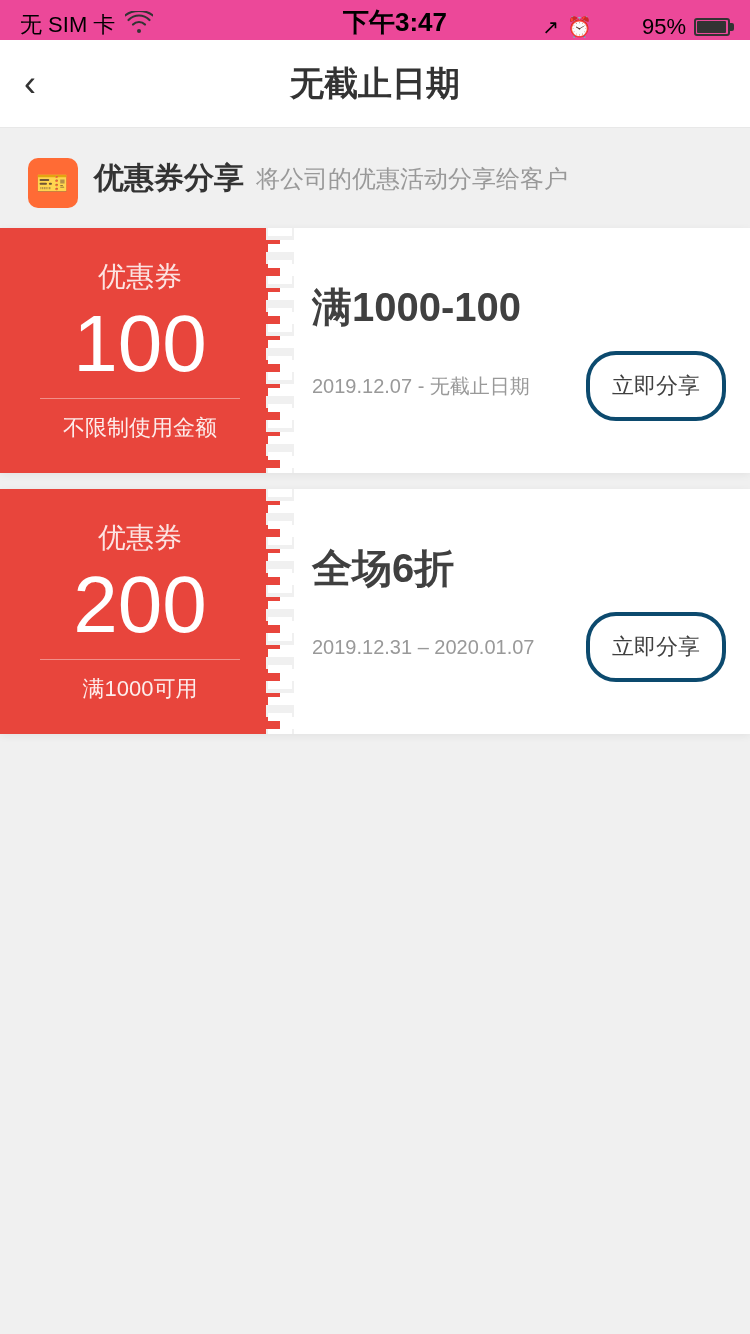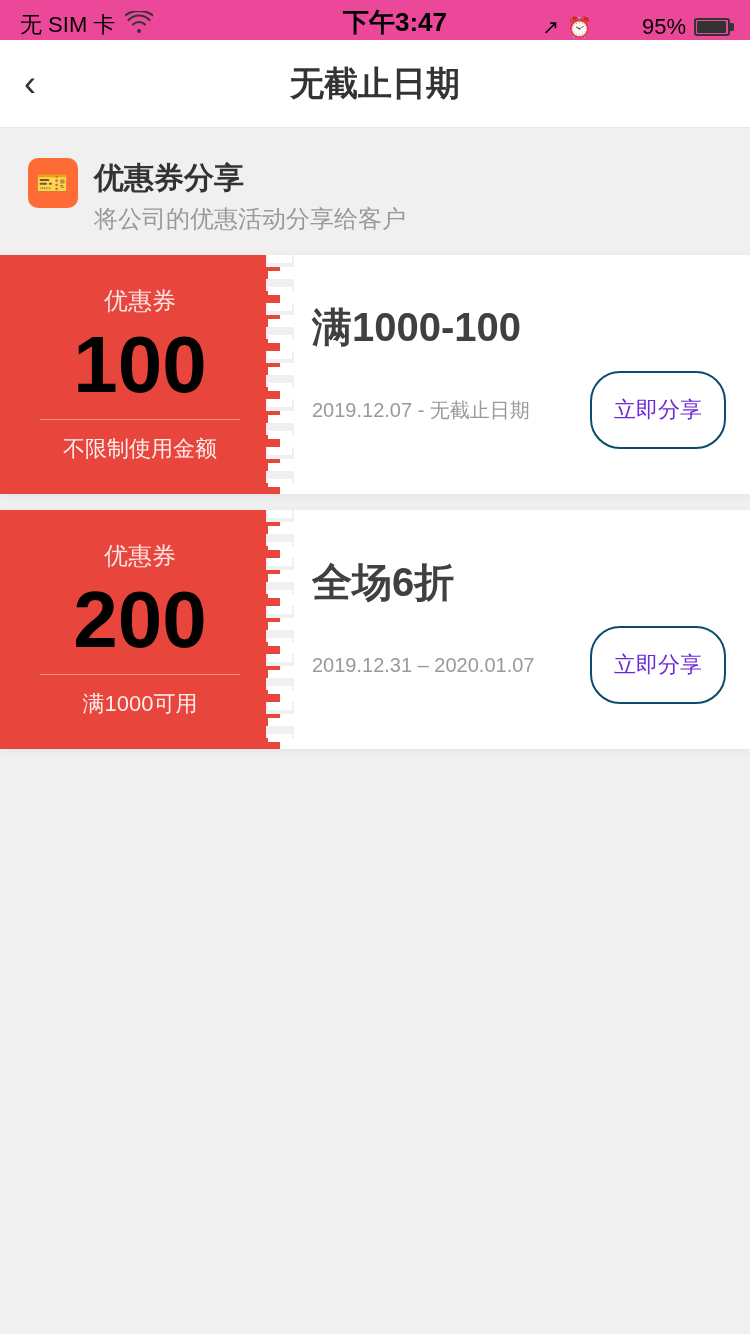--- a/index.html
+++ b/index.html
@@ -110,22 +110,23 @@
       background: #ff6b35;
       border-radius: 10px;
       display: flex;
       align-items: center;
       justify-content: center;
       font-size: 26px;
       flex-shrink: 0;
     }
     .section-text-group {
       display: flex;
-      flex-direction: column;
-      gap: 4px;
+      flex-direction: row;
+      gap: 12px;
+      align-items: center;
     }
     .section-title {
       font-size: 30px;
       font-weight: 600;
       color: #333;
     }
     .section-subtitle {
       font-size: 24px;
       color: #999;
     }
@@ -186,28 +187,28 @@
       width: 28px;
       background: repeating-linear-gradient(
         to bottom,
         #f0f0f0 0px, #f0f0f0 12px,
         transparent 12px, transparent 24px
       );
       z-index: 1;
     }
 
     .coupon-type-label {
-      font-size: 24px;
+      font-size: 28px;
       color: rgba(255,255,255,0.85);
       margin-bottom: 8px;
     }
     .coupon-value {
       font-size: 80px;
-      font-weight: 700;
-      color: #000000;
+      font-weight: 400;
+      color: #ffffff;
       line-height: 1;
       margin-bottom: 14px;
     }
     .coupon-divider {
       width: 200px;
       height: 1px;
       background: rgba(255,255,255,0.4);
       margin-bottom: 14px;
     }
     .coupon-condition {
@@ -234,25 +235,25 @@
       display: flex;
       align-items: center;
       gap: 10px;
     }
     .coupon-date {
       font-size: 20px;
       color: #999;
       flex: 1;
     }
     .share-btn {
-      border: 2px solid #0c4a6e;
+      border: 4px solid #0c4a6e;
       border-radius: 30px;
-      padding: 22px 22px;
+      padding: 16px 22px;
       font-size: 22px;
-      color: #6d28d9;
+      color: #404040;
       background: #fff;
       cursor: pointer;
       white-space: nowrap;
       flex-shrink: 0;
     }
 
     
     .empty-area {
       background: #f0f0f0;
       min-height: 500px;

